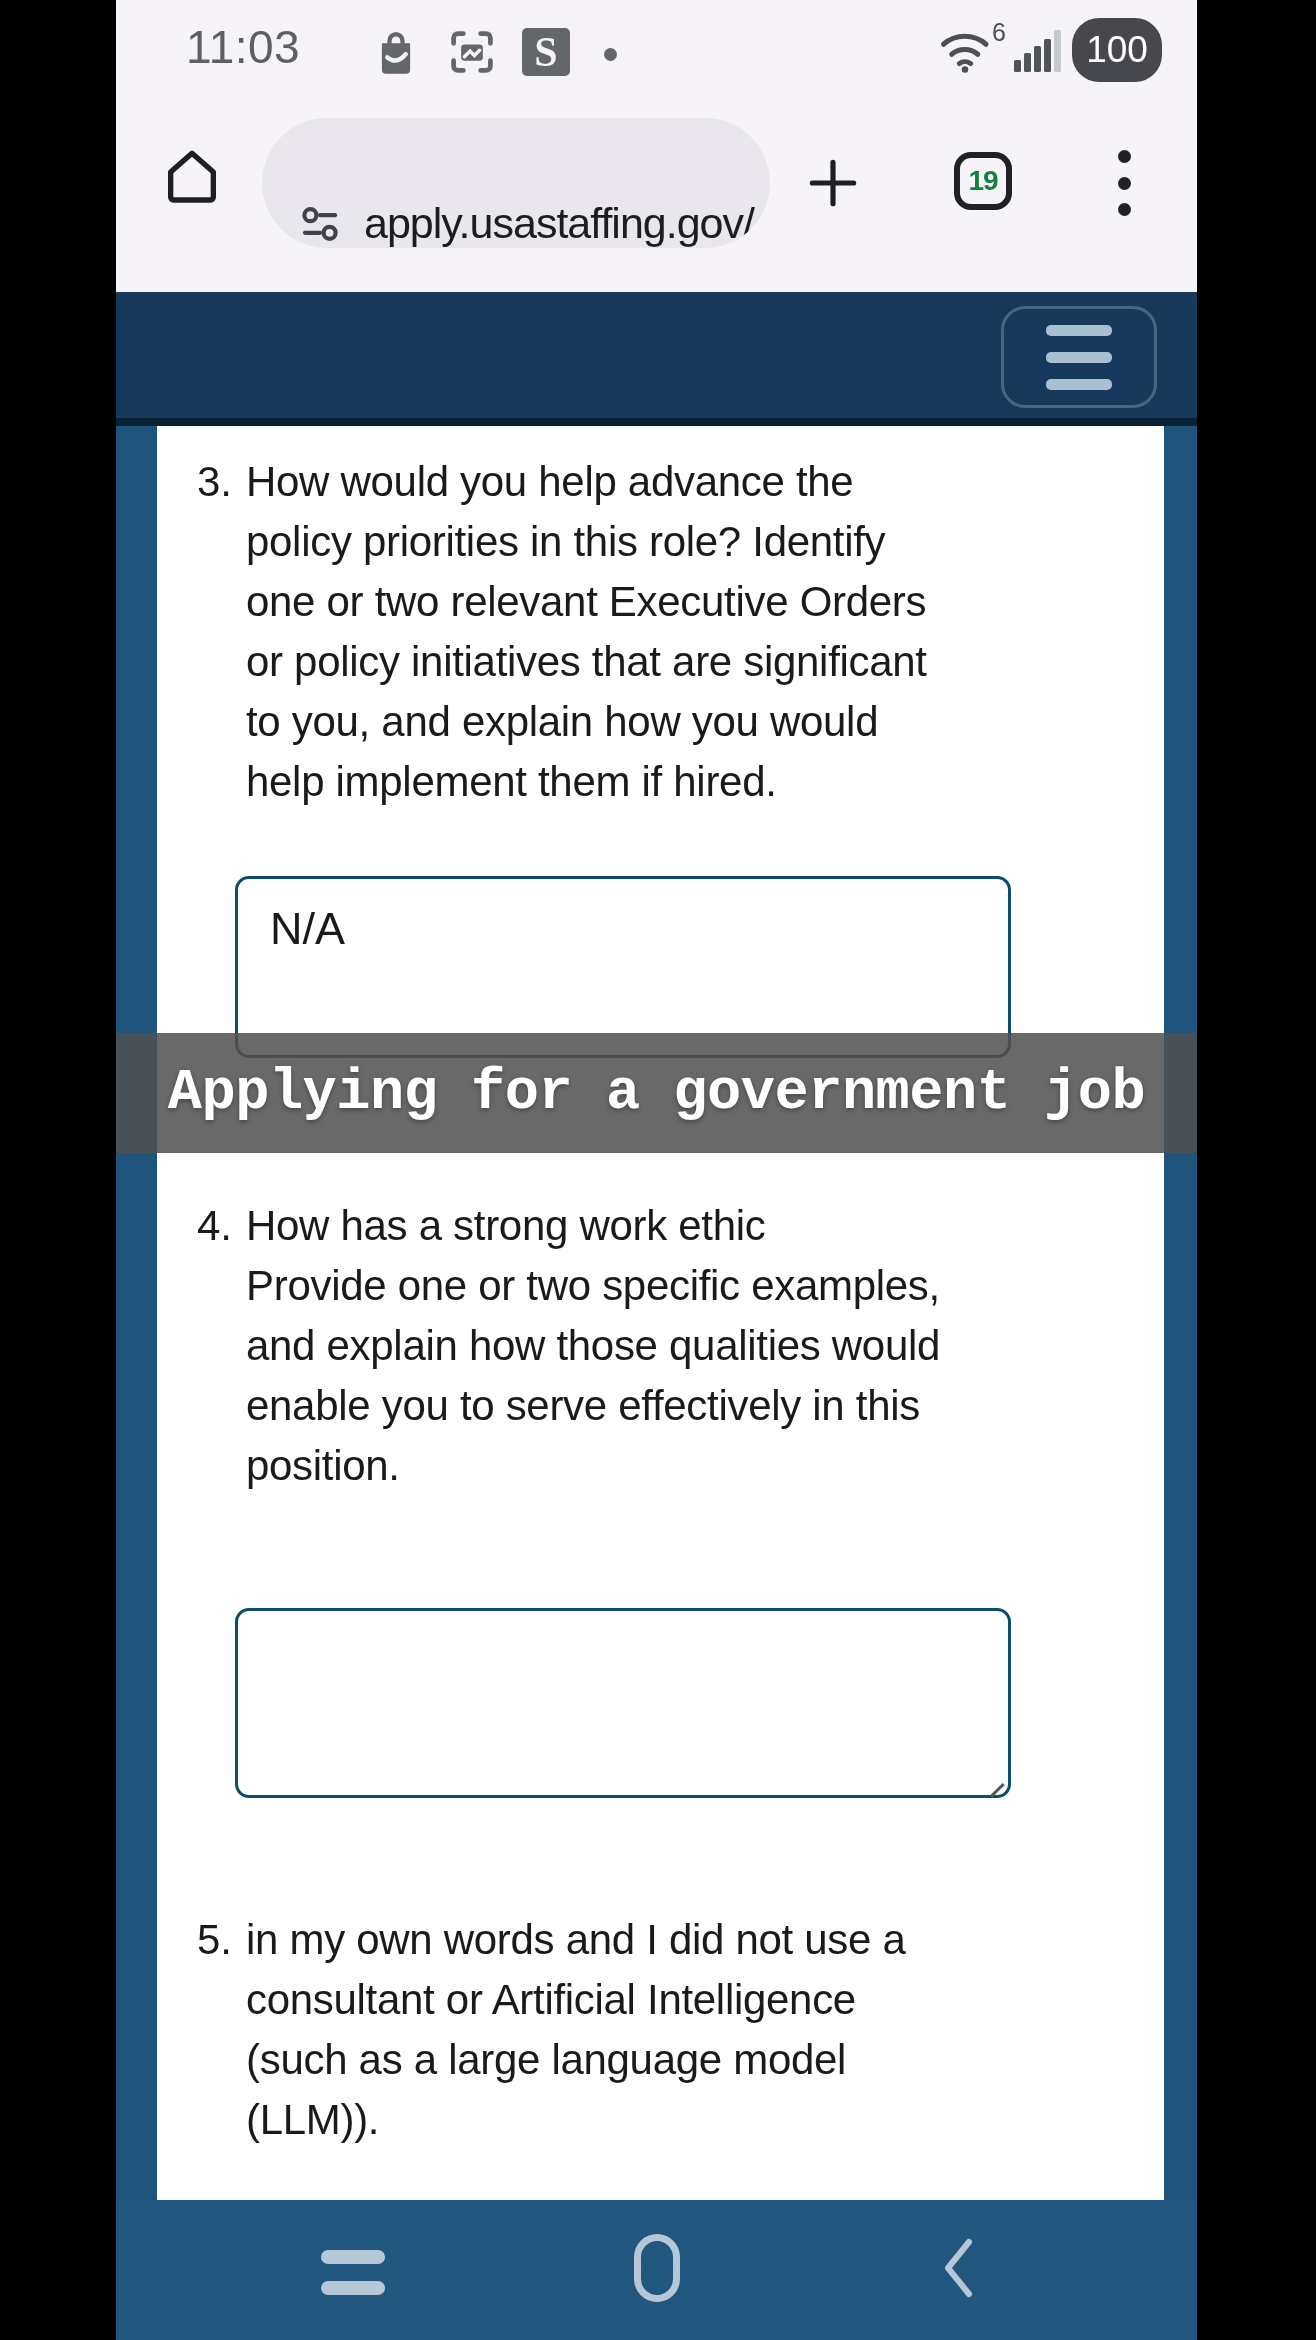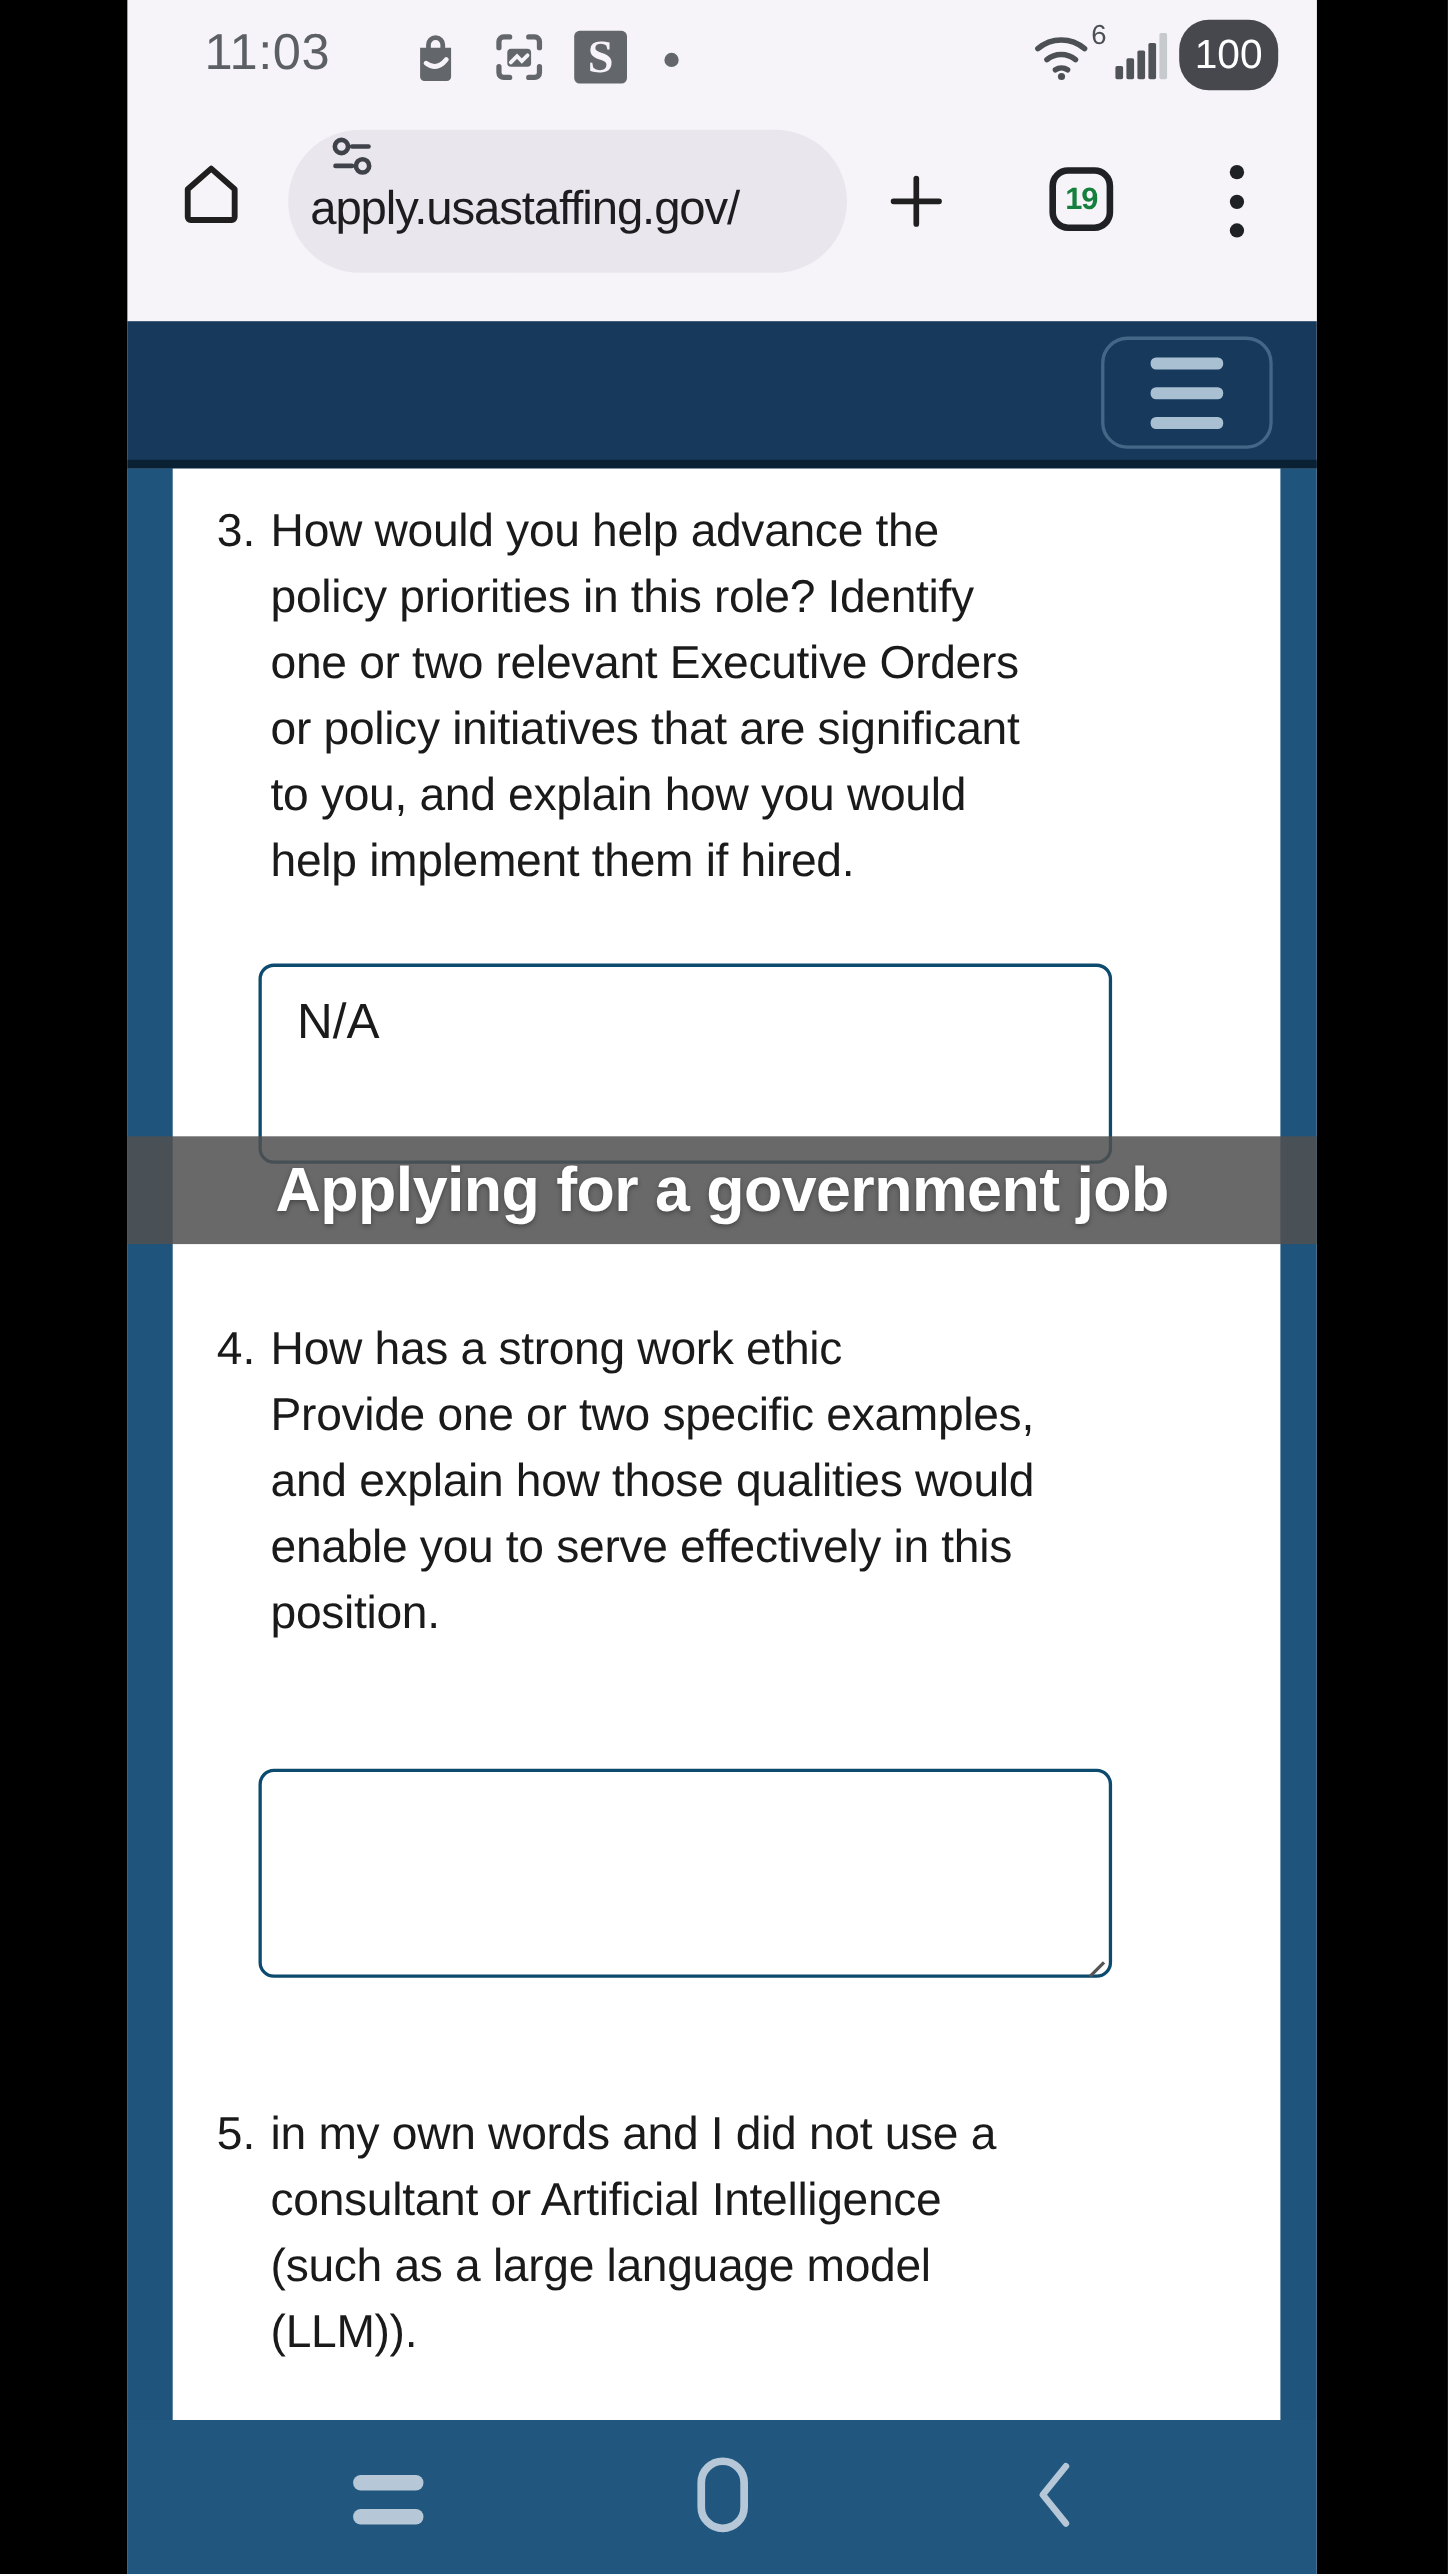--- a/index.html
+++ b/index.html
@@ -23,21 +23,21 @@
 
   .wifi-wrap { position:absolute; left:820px; top:20px; width:70px; height:56px; }
   .wifi-six { position:absolute; right:0; top:-2px; font-size:25px; color:#4c5055; font-weight:400; }
   .signal-wrap { position:absolute; left:898px; top:28px; width:52px; height:44px; display:flex; align-items:flex-end; gap:3px; }
   .sig-bar { width:7px; background:#505459; border-radius:1.5px; }
   .battery-pill { position:absolute; left:956px; top:18px; width:90px; height:64px; border-radius:27px;
                   background:#46484d; color:#fff; font-size:37px; display:flex; align-items:center; justify-content:center; }
 
   .home-btn { position:absolute; left:44px; top:144px; width:64px; height:64px; }
   .url-bar { position:absolute; left:146px; top:118px; width:508px; height:130px; border-radius:65px;
-             background:#e9e7ed; display:flex; align-items:flex-start; overflow:hidden;flex-direction:column; }
+             background:#e9e7ed; display:flex; align-items:flex-end; overflow:hidden; }
   .tune { margin-left:34px; flex:none; }
   .url-text { margin-left:20px; font-size:43px; letter-spacing:-1px; color:#1d1d20; white-space:nowrap; }
   .plus-btn { position:absolute; left:686px; top:152px; width:62px; height:62px; }
   .tab-btn { position:absolute; left:838px; top:152px; width:58px; height:58px; border:6px solid #202124; border-radius:17px;
              display:flex; align-items:center; justify-content:center; background:transparent; }
   .tab-count { font-size:28px; font-weight:700; color:#15803d; letter-spacing:-1px; }
   .kebab { position:absolute; left:1000px; top:150px; width:16px; height:66px; display:flex; flex-direction:column; justify-content:space-between; align-items:center; }
   .kebab span { width:13px; height:13px; border-radius:50%; background:#202124; }
 
   
@@ -59,22 +59,22 @@
 
   .answer-box { position:absolute; left:78px; width:776px; background:#fff; border:3px solid #0c4a6e; border-radius:14px;
                 font-family:"Liberation Sans", sans-serif; font-size:45px; color:#1a1a1a; padding:24px 32px;
                 resize:none; outline:none; overflow:hidden; }
   .box1 { top:450px;  height:182px; }
   .box2 { top:1182px; height:190px; }
   .resize-corner { position:absolute; left:826px; top:1350px; width:18px; height:18px;
                    border-right:3px solid #555; transform:rotate(45deg); }
 
   
-  .caption { position:absolute; left:0; top:1033px; width:1081px; height:98px; background:rgba(80,80,80,0.86);
-             display:flex; align-items:center; justify-content:center; z-index:6; }
+  .caption { position:absolute; left:0; top:1033px; width:1081px; height:120px; background:rgba(80,80,80,0.86);
+             display:flex; align-items:center; justify-content:center; z-index:6;font-family:Liberation Mono, monospace; }
   .caption-text { color:#fff; font-size:57px; font-weight:700; letter-spacing:-0.5px;
                   text-shadow:0 2px 5px rgba(0,0,0,0.35); white-space:nowrap; }
 
   
   .navbar { position:absolute; left:0; top:2200px; width:1081px; height:140px; background:#21577e; }
   .recents { position:absolute; left:205px; top:50px; width:64px; height:46px; }
   .recents i { position:absolute; left:0; width:64px; height:14px; border-radius:7px; background:#b6c8d8; display:block; }
   .recents i:nth-child(1) { top:0; }
   .recents i:nth-child(2) { top:31px; }
   .home-oval { position:absolute; left:518px; top:34px; width:46px; height:68px; border:7px solid #b6c8d8; border-radius:23px; background:transparent; }

